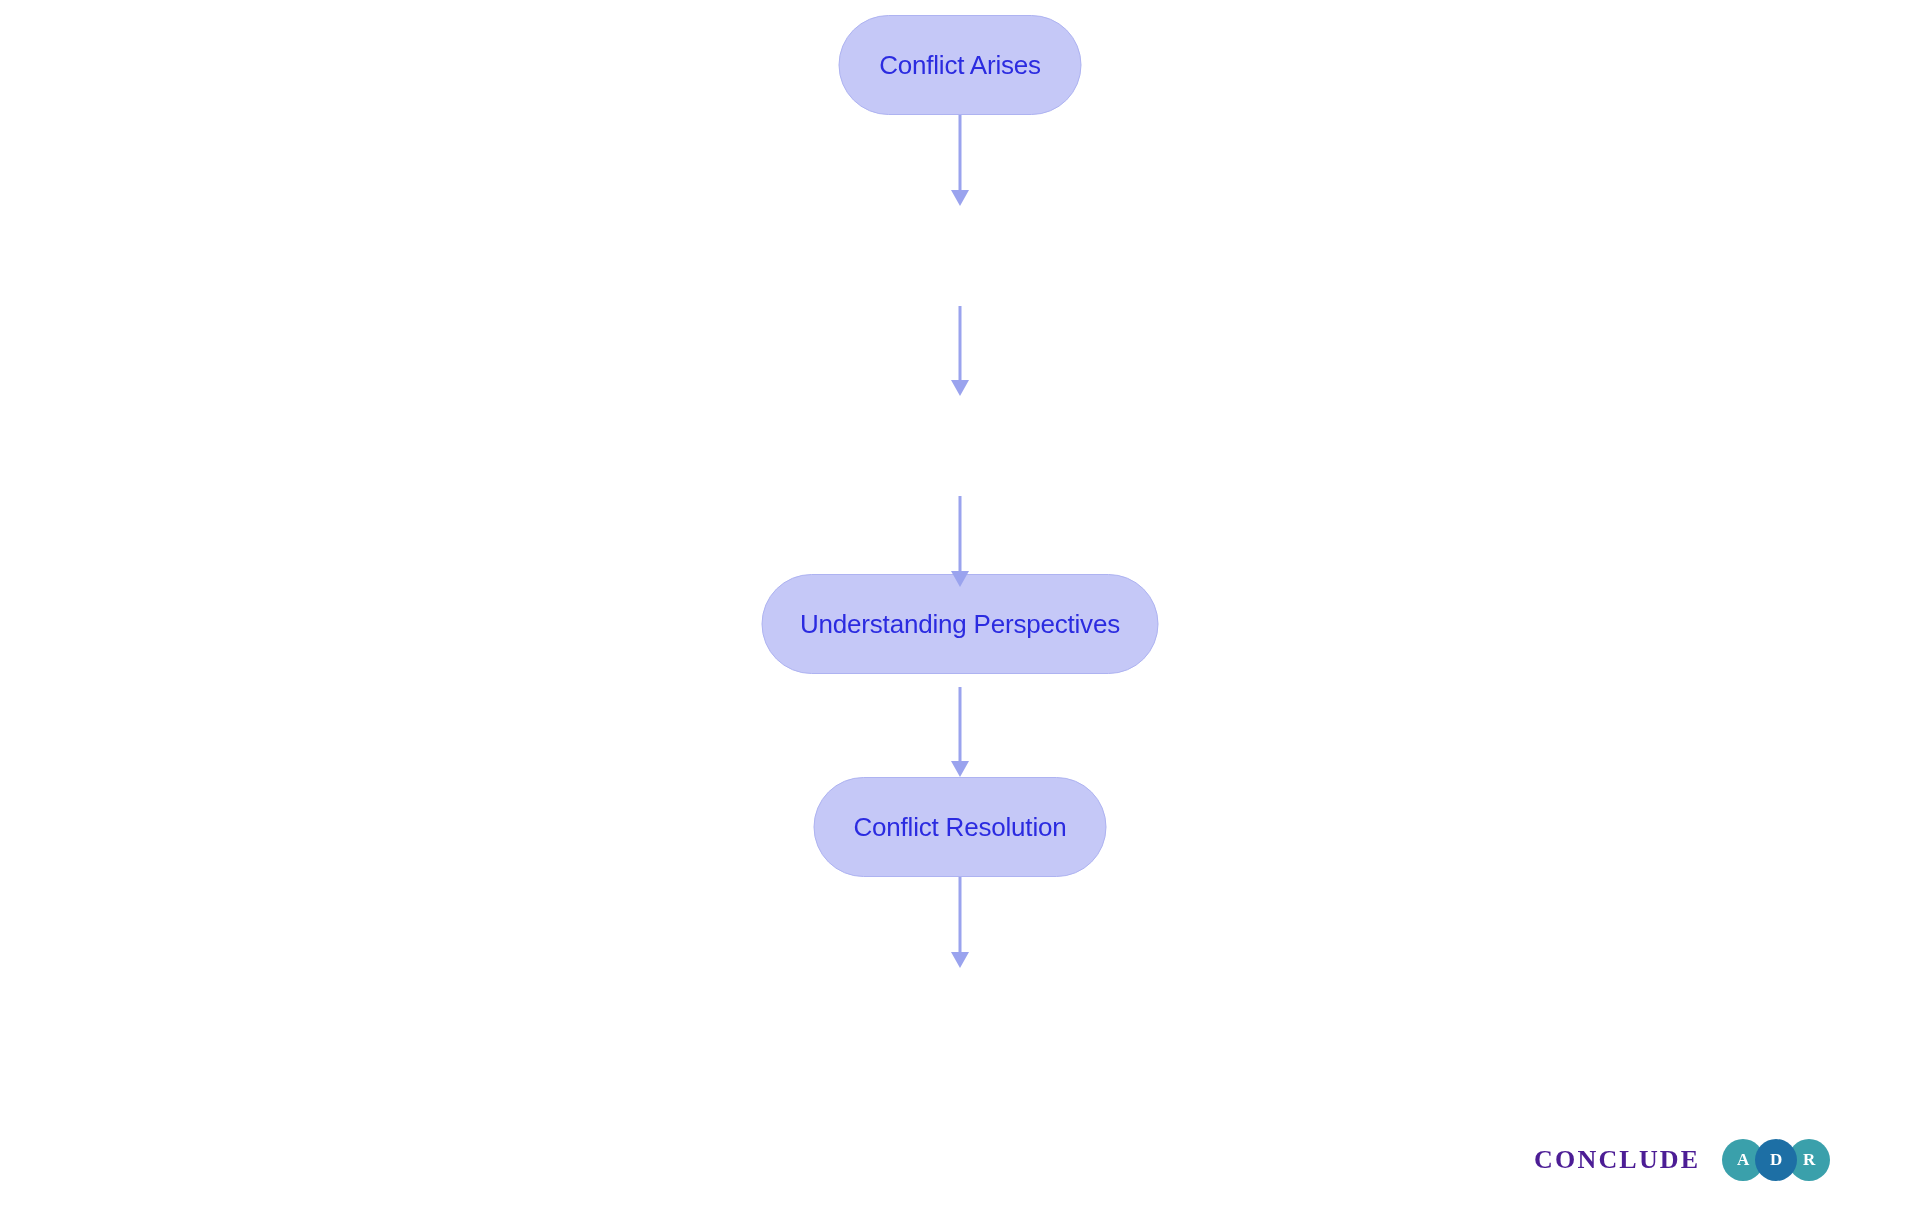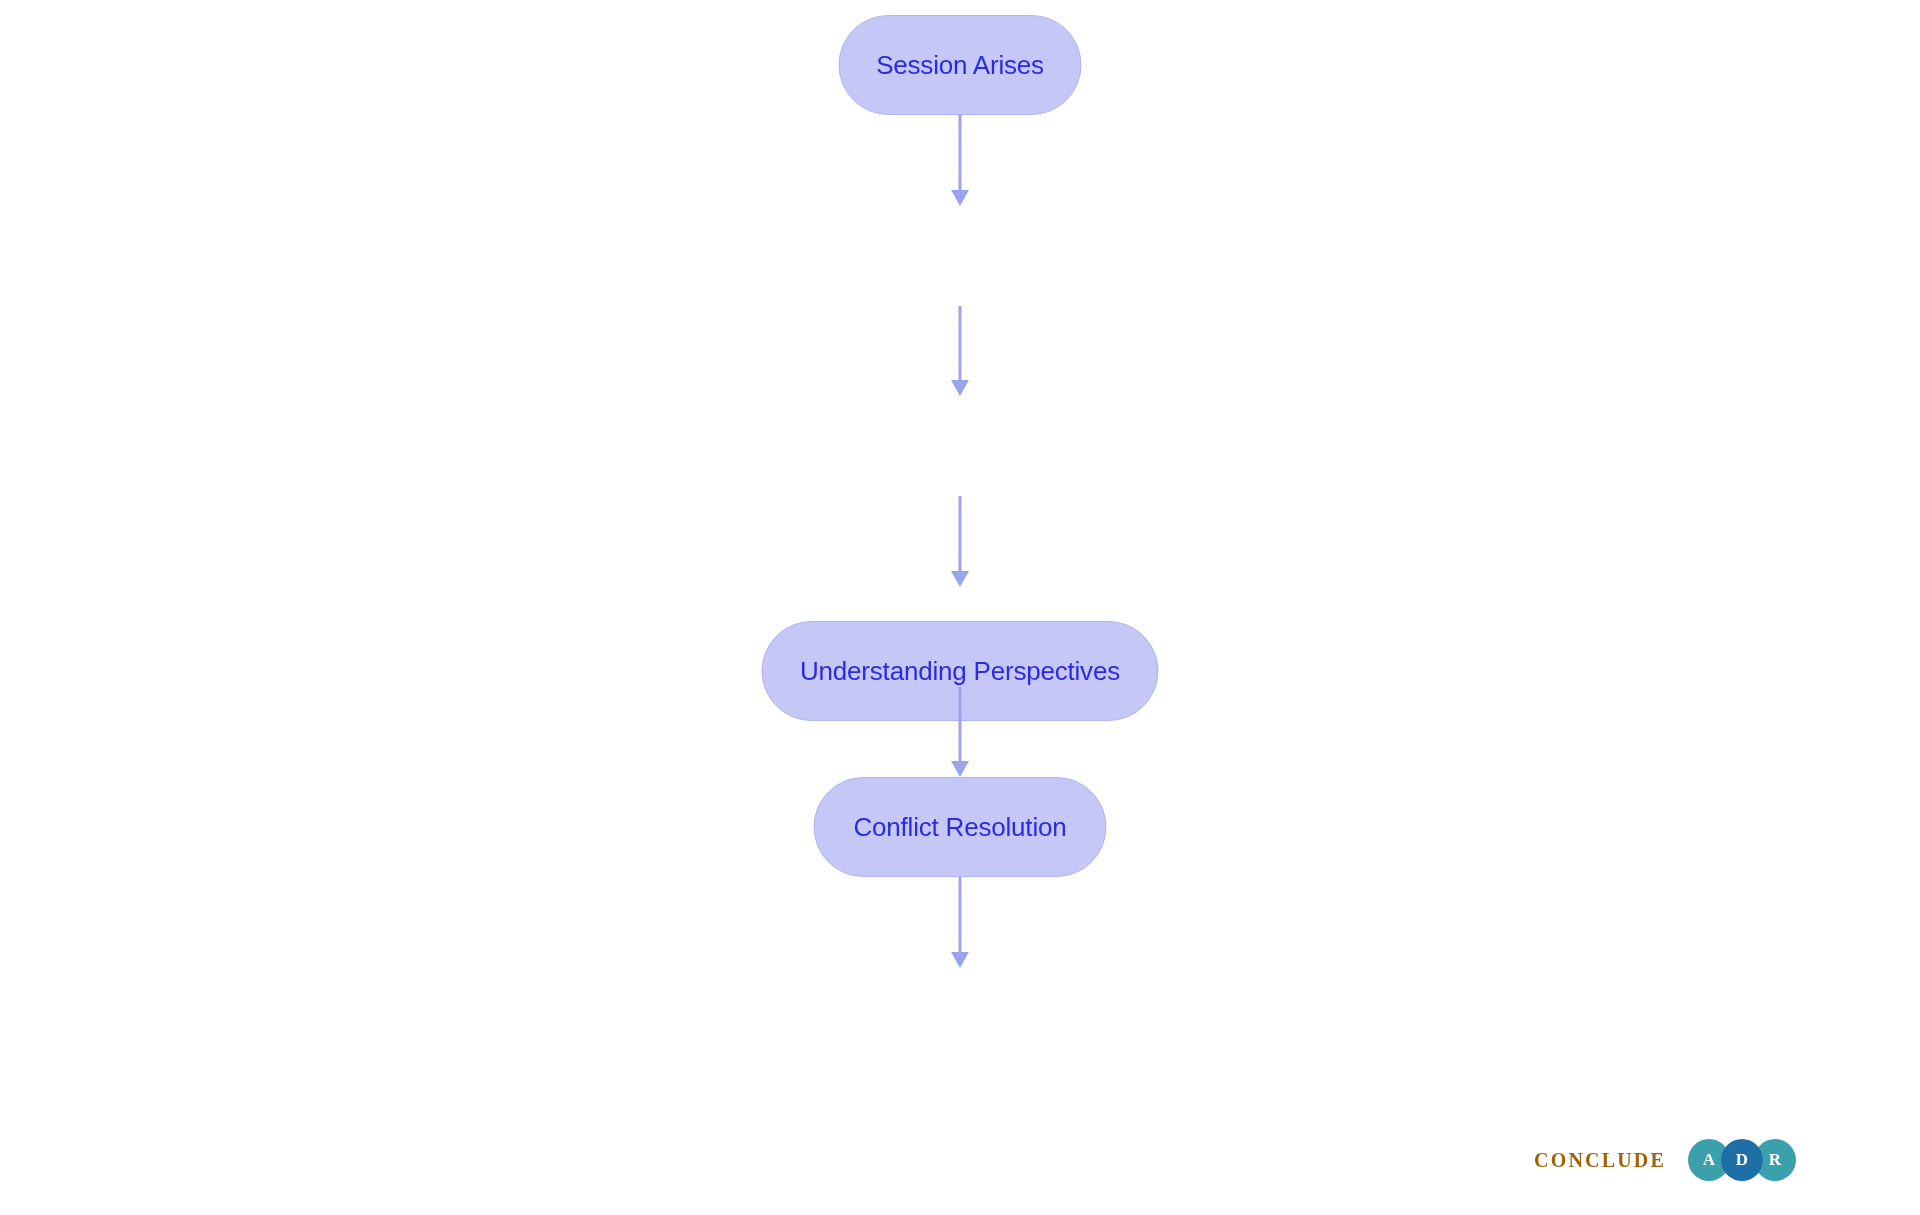--- a/index.html
+++ b/index.html
@@ -43,21 +43,21 @@
     font-size: 26px;
     font-weight: 400;
     letter-spacing: -0.2px;
     white-space: nowrap;
     line-height: 1;
   }
 
   .node-1 { top: 15px;   width: 243px; }
   .node-2 { top: 206px;  width: 287px; }
   .node-3 { top: 396px;  width: 322px; }
-  .node-4 { top: 621px;  width: 397px; }
+  .node-4 { top: 574px;  width: 397px; }
   .node-5 { top: 777px;  width: 293px; }
   .node-6 { top: 968px;  width: 567px; }
 
   
   .connector {
     position: absolute;
     left: 960px;
     transform: translateX(-50%);
     width: 20px;
   }
@@ -93,24 +93,24 @@
   #brand-logo {
     position: absolute;
     left: 1534px;
     top: 1138px;
     display: flex;
     align-items: center;
     gap: 22px;
   }
   .wordmark {
     font-family: "Liberation Serif", "DejaVu Serif", serif;
-    font-size: 20px;
+    font-size: 26px;
     font-weight: 700;
     letter-spacing: 2.2px;
-    color: #a16207;
+    color: #4c1d95;
     line-height: 1;
   }
   .logo-circles {
     position: relative;
     display: flex;
     align-items: center;
     height: 44px;
   }
   .logo-circle {
     width: 42px;
@@ -128,21 +128,21 @@
   .circle-a { background: #3aa0ab; margin-right: -9px; z-index: 1; }
   .circle-d { background: #1d6fa5; margin-right: -9px; z-index: 3; }
   .circle-r { background: #3aa0ab; z-index: 2; }
 </style>
 </head>
 <body>
 
 <div id="flow-canvas">
 
   <div class="node node-1">
-    <span class="node-label">Session Arises</span>
+    <span class="node-label">Conflict Arises</span>
   </div>
 
 
 
   <div class="node node-4">
     <span class="node-label">Understanding Perspectives</span>
   </div>
 
   <div class="node node-5">
     <span class="node-label">Conflict Resolution</span>

